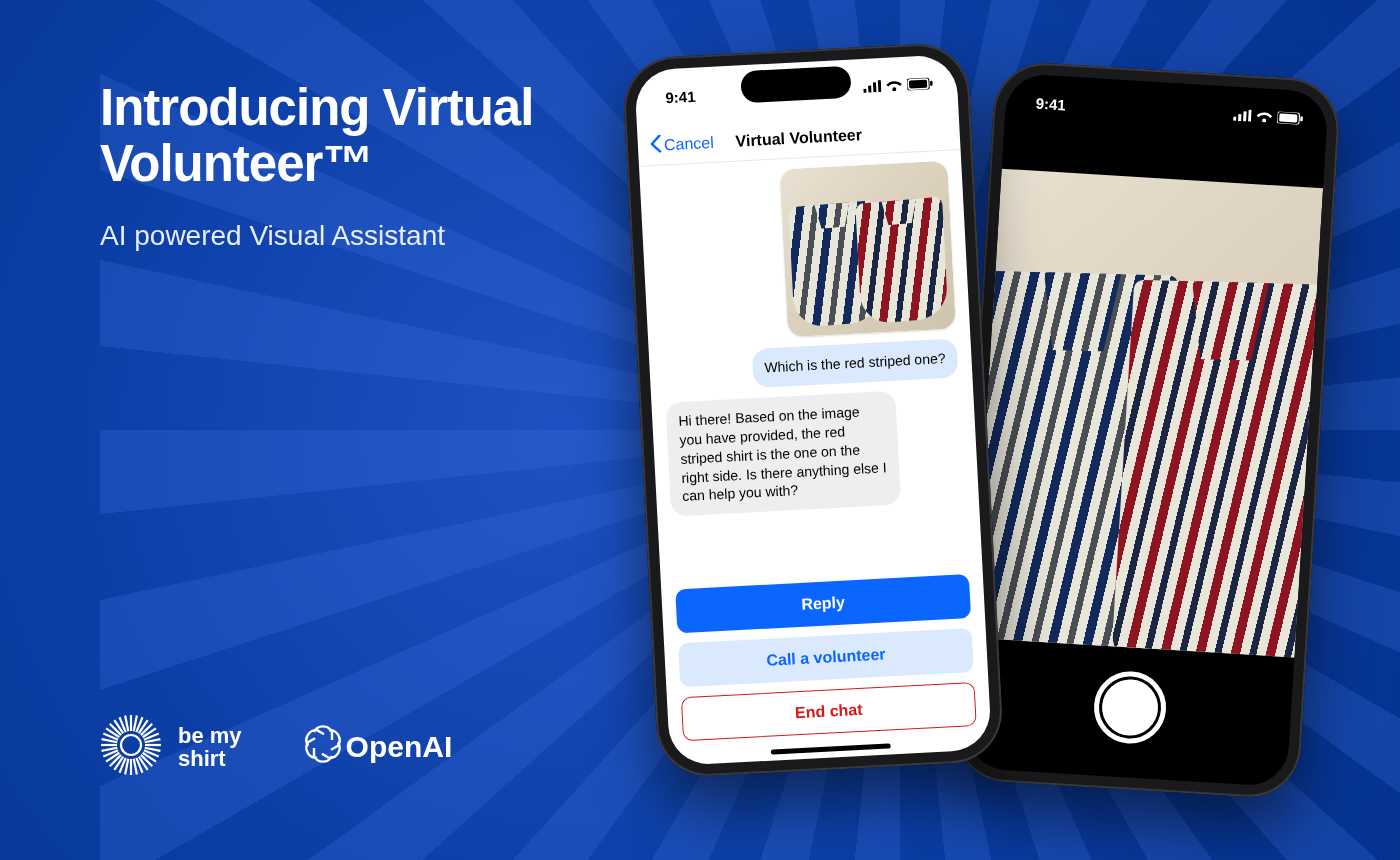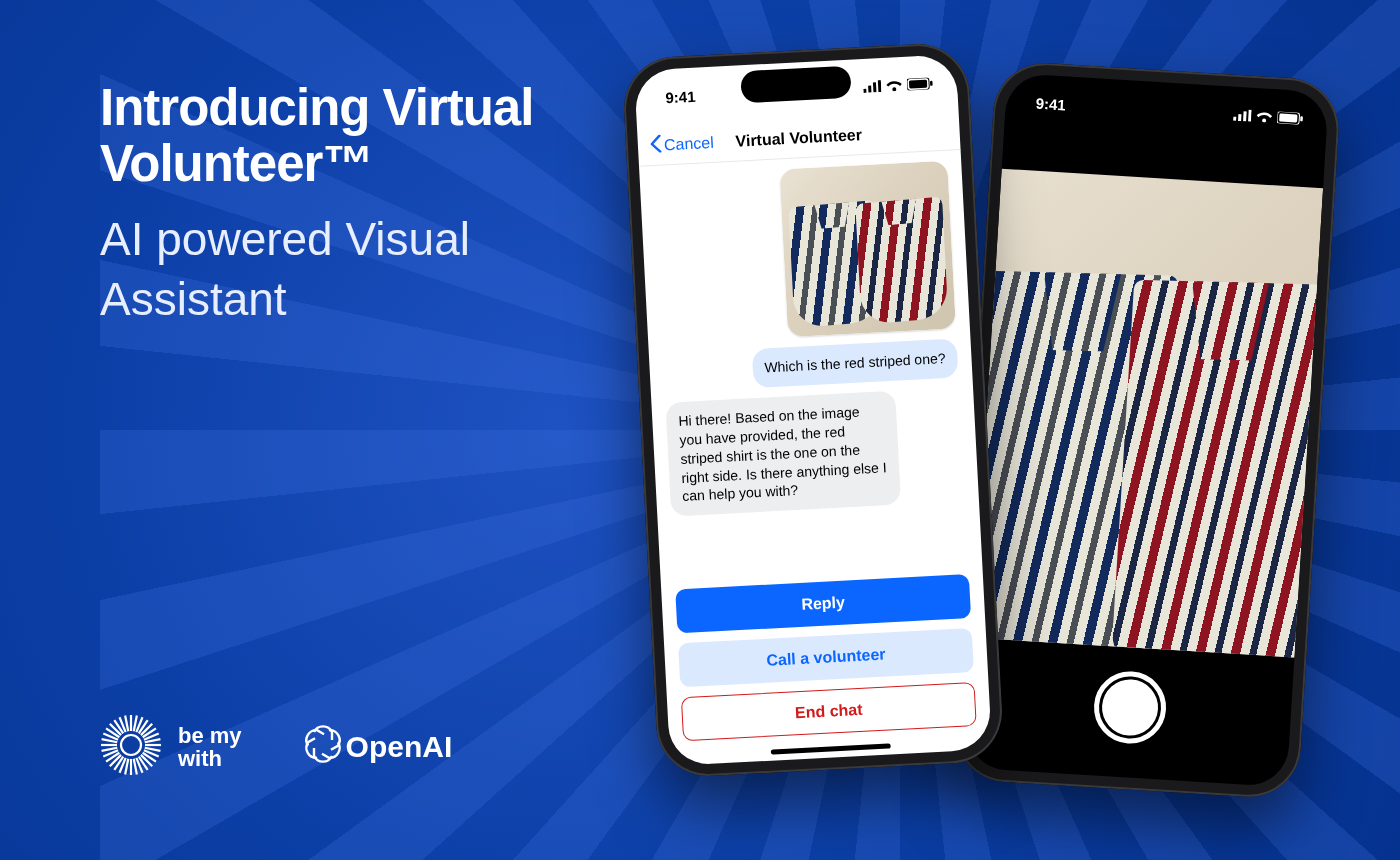--- a/index.html
+++ b/index.html
@@ -24,21 +24,21 @@
     opacity: 0.5;
   }
 
   .left {
     position: absolute; left: 100px; top: 80px; width: 560px; z-index: 2;
   }
   .headline {
     font-size: 51px; font-weight: 800; line-height: 1.1; letter-spacing: -1px;
   }
   .subhead {
-    margin-top: 18px; font-size: 46px; font-weight: 400; line-height: 1.3; color: #e6eeff;
+    margin-top: 26px; font-size: 28px; font-weight: 400; line-height: 1.3; color: #e6eeff;
   }
   .logos {
     position: absolute; left: 100px; bottom: 80px; display: flex; align-items: center; gap: 60px; z-index: 2;
   }
   .bme { display: flex; align-items: center; gap: 16px; }
   .bme-text { font-size: 22px; font-weight: 700; line-height: 1.05; }
   .openai { display: flex; align-items: center; gap: 2px; font-size: 30px; font-weight: 600; }
 
   
   .stage { position: absolute; right: 120px; top: 50%; transform: translateY(-50%); width: 640px; height: 760px; z-index: 2; }
@@ -190,21 +190,21 @@
             <line x1="36.35756805311126" y1="18.065686544841988" x2="42.4805029709527" y2="3.2836140246614"></line>
             <line x1="38.777983262274425" y1="19.359425427764364" x2="47.66710699058805" y2="6.055911630923635"></line>
             <line x1="40.89949493661166" y1="21.100505063388333" x2="52.21320343559642" y2="9.78679656440357"></line>
             <line x1="42.640574572235636" y1="23.222016737725568" x2="55.944088369076354" y2="14.332893009411933"></line>
             <line x1="43.93431345515801" y1="25.642431946888735" x2="58.716385975338596" y2="19.519497029047287"></line>
             <line x1="44.73099392564522" y1="28.268735491774198" x2="60.42355841209691" y2="25.14729033951614"></line>
           </g>
         </svg>
     </span>
     <span class="bme-text" style="white-space:pre-line">be my
-with</span>
+shirt</span>
   </div>
   <div class="openai">
     <span>
       <svg width="42" height="42" viewBox="0 0 42 42" fill="none" stroke="#fff" stroke-width="2.4">
         <g transform="translate(21 21)">
           <path d="M-9 -12 a10 10 0 0 1 18 0 l0 8"></path>
           <path d="M-9 -12 a10 10 0 0 1 18 0 l0 8" transform="rotate(60)"></path>
           <path d="M-9 -12 a10 10 0 0 1 18 0 l0 8" transform="rotate(120)"></path>
           <path d="M-9 -12 a10 10 0 0 1 18 0 l0 8" transform="rotate(180)"></path>
           <path d="M-9 -12 a10 10 0 0 1 18 0 l0 8" transform="rotate(240)"></path>

